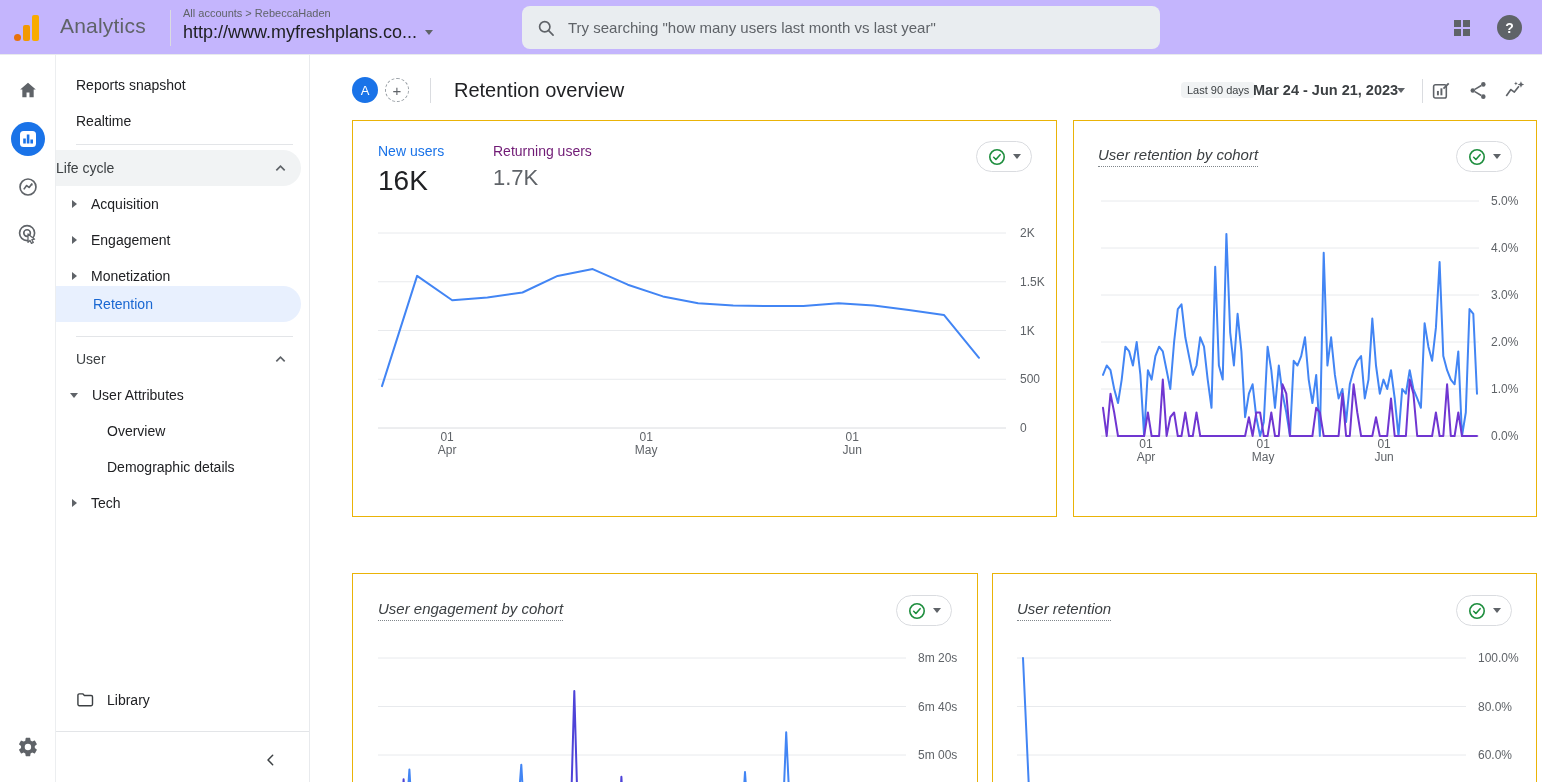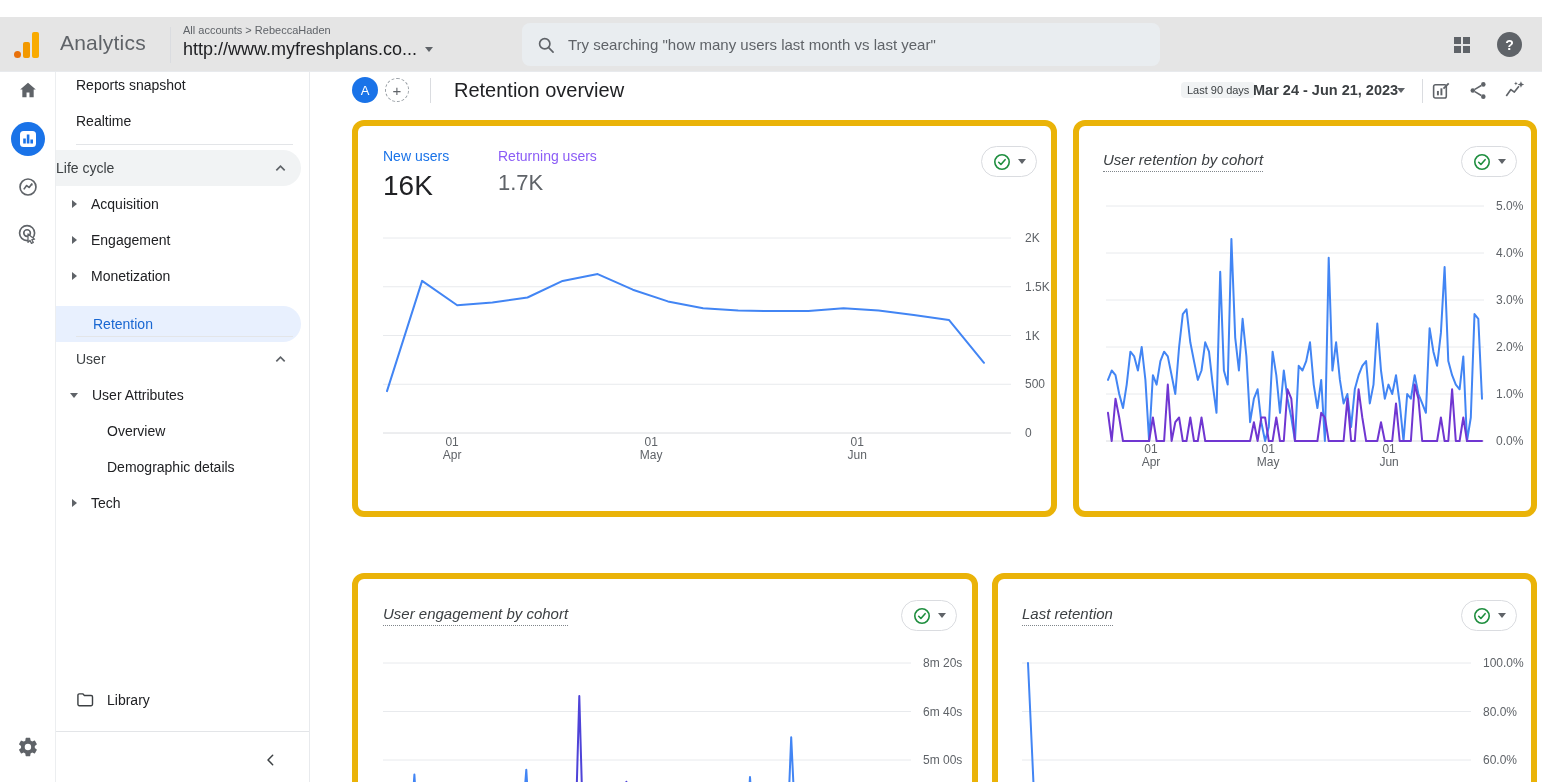--- a/index.html
+++ b/index.html
@@ -1,21 +1,21 @@
 <!DOCTYPE html>
 <html><head>
 <meta charset="utf-8">
 <style>
   * { box-sizing: border-box; margin: 0; padding: 0; }
   html,body { width:1542px; height:782px; overflow:hidden; }
   body { font-family:"Liberation Sans", sans-serif; background:#fff; color:#202124; position:relative; }
 
   
-  .topbar { position:absolute; top:0; left:0; width:1542px; height:55px; background:#e5e5e5;
-            border-bottom:1px solid #e8eaed; z-index:10;margin-top:17px; }
+  .topbar { position:absolute; top:0; left:0; width:1542px; height:55px; background:#c4b5fd;
+            border-bottom:1px solid #e8eaed; z-index:10; }
   .logo-wrap { position:absolute; left:14px; top:13px; display:flex; align-items:flex-end; gap:2px; height:28px; }
   .logo-dot { width:7px; height:7px; border-radius:50%; background:#e8710a; }
   .logo-bar-mid { width:7px; height:16px; border-radius:2px; background:#f29900; }
   .logo-bar-tall { width:7px; height:26px; border-radius:2px; background:#f9ab00; }
   .product-name { position:absolute; left:60px; top:14px; font-size:21px; color:#5f6368; letter-spacing:.2px; }
   .topbar-vdiv { position:absolute; left:170px; top:10px; width:1px; height:36px; background:#dadce0; }
   .breadcrumb { position:absolute; left:183px; top:7px; font-size:11px; color:#5f6368; }
   .property-row { position:absolute; left:183px; top:22px; display:flex; align-items:center; gap:8px; cursor:pointer;text-align:right; }
   .property-name { font-size:18px; color:#202124; }
   .caret-down { width:0; height:0; border-left:4px solid transparent; border-right:4px solid transparent;
@@ -69,25 +69,25 @@
   .report-title { position:absolute; left:144px; top:24px; font-size:20px; color:#202124; }
   .date-badge { position:absolute; left:871px; top:27px; background:#f1f3f4; border-radius:4px;
                 font-size:11px; color:#3c4043; padding:2px 6px; }
   .date-range { position:absolute; left:943px; top:27px; font-size:14.5px; color:#3c4043; font-weight:bold; cursor:pointer; }
   .date-caret { position:absolute; left:1087px; top:33px; }
   .hdr-vdiv2 { position:absolute; left:1112px; top:24px; width:1px; height:24px; background:#dadce0; }
   .hdr-icon { position:absolute; top:23px; width:24px; height:24px; cursor:pointer; display:flex;
               align-items:center; justify-content:center; }
 
   
-  .card { position:absolute; background:#fff; border:6px solid #eab308; border-radius:12px; }
+  .card { position:absolute; background:#fff; border:1px solid #eab308; border-radius:0; }
   .card-title { position:absolute; font-size:15px; color:#3c4043; }
   .card-title span { border-bottom:1px dotted #80868b; padding-bottom:3px;font-style:italic; }
   .metric-label-blue { color:#1a73e8; font-size:14px; cursor:pointer; }
-  .metric-label-gray { color:#8b5cf6; font-size:14px; cursor:pointer; }
+  .metric-label-gray { color:#701a75; font-size:14px; cursor:pointer; }
   .metric-value-dark { font-size:28px; color:#202124; margin-top:6px; }
   .metric-value-gray { font-size:22px; color:#5f6368; margin-top:6px; }
   .check-pill { position:absolute; width:56px; height:31px; border:1px solid #dadce0; border-radius:16px;
                 display:flex; align-items:center; justify-content:center; gap:7px; cursor:pointer; background:#fff; }
   .chart-svg { position:absolute; overflow:visible; }
   .tick-label { font-family:"Liberation Sans",sans-serif; font-size:12px; fill:#5f6368; }
   .xc { text-anchor:middle; }
 </style>
 </head>
 <body>
@@ -180,21 +180,21 @@
     <span class="side-label indent-label">Acquisition</span>
   </div>
   <div class="side-row" style="top:168px">
     <span class="tri-right"></span>
     <span class="side-label indent-label">Engagement</span>
   </div>
   <div class="side-row" style="top:204px">
     <span class="tri-right"></span>
     <span class="side-label indent-label">Monetization</span>
   </div>
-  <div class="side-row selected-pill" style="top:251px">
+  <div class="side-row selected-pill" style="top:231px">
     <span class="side-label">Retention</span>
   </div>
   <div class="side-divider" style="top:281px"></div>
 
   <div class="side-row" style="top:287px">
     <span class="side-label plain-left" style="color:#3c4043">User</span>
     <svg style="margin-left:auto;margin-right:14px" width="13" height="13" viewBox="0 0 14 14">
       <path d="M2.5 9L7 4.5 11.5 9" fill="none" stroke="#5f6368" stroke-width="1.8"></path>
     </svg>
   </div>
@@ -363,21 +363,21 @@
         <line x1="0" x2="528" y1="157.5" y2="157.5" stroke="#e8eaed"></line>
         <line x1="0" x2="528" y1="206" y2="206" stroke="#e8eaed"></line>
         <line x1="0" x2="528" y1="254.5" y2="254.5" stroke="#dadce0"></line>
         <polyline points="2.0,225.4 7.9,215.7 13.8,232.7 19.7,196.3 25.6,210.8 31.4,123.6 37.3,225.4 43.2,235.1 49.1,201.2 55.0,215.7 60.9,230.3 66.8,220.5 72.7,210.8 78.5,181.8 84.4,225.4 90.3,210.8 96.2,235.1 102.1,220.5 108.0,201.2 113.9,215.7 119.8,225.4 125.6,230.3 131.5,210.8 137.4,196.3 143.3,118.7 149.2,220.5 155.1,230.3 161.0,210.8 166.9,225.4 172.7,215.7 178.6,201.2 184.5,235.1 190.4,225.4 196.3,210.8 202.2,220.5 208.1,230.3 214.0,215.7 219.8,206.0 225.7,225.4 231.6,235.1 237.5,210.8 243.4,220.5 249.3,201.2 255.2,225.4 261.1,215.7 266.9,230.3 272.8,210.8 278.7,196.3 284.6,220.5 290.5,225.4 296.4,215.7 302.3,210.8 308.2,225.4 314.0,201.2 319.9,220.5 325.8,230.3 331.7,215.7 337.6,225.4 343.5,210.8 349.4,206.0 355.3,220.5 361.1,225.4 367.0,126.0 372.9,215.7 378.8,225.4 384.7,210.8 390.6,220.5 396.5,201.2 402.4,230.3 408.2,86.2 414.1,210.8 420.0,225.4 425.9,215.7 431.8,201.2 437.7,220.5 443.6,230.3 449.5,210.8 455.3,225.4 461.2,215.7 467.1,206.0 473.0,220.5 478.9,225.4 484.8,210.8 490.7,201.2 496.6,220.5 502.4,215.7 508.3,230.3 514.2,210.8 520.1,225.4 526.0,218.1" fill="none" stroke="#4285f4" stroke-width="2" stroke-linejoin="round" stroke-linecap="round"></polyline>
         <polyline points="2.0,254.5 7.9,254.5 13.8,254.5 19.7,254.5 25.6,133.3 31.4,254.5 37.3,254.5 43.2,254.5 49.1,254.5 55.0,254.5 60.9,254.5 66.8,254.5 72.7,254.5 78.5,254.5 84.4,254.5 90.3,254.5 96.2,254.5 102.1,254.5 108.0,254.5 113.9,254.5 119.8,254.5 125.6,254.5 131.5,254.5 137.4,254.5 143.3,254.5 149.2,254.5 155.1,254.5 161.0,254.5 166.9,254.5 172.7,254.5 178.6,254.5 184.5,254.5 190.4,254.5 196.3,45.0 202.2,254.5 208.1,254.5 214.0,254.5 219.8,254.5 225.7,254.5 231.6,254.5 237.5,254.5 243.4,130.8 249.3,254.5 255.2,254.5 261.1,254.5 266.9,254.5 272.8,254.5 278.7,254.5 284.6,254.5 290.5,254.5 296.4,254.5 302.3,254.5 308.2,254.5 314.0,254.5 319.9,254.5 325.8,254.5 331.7,254.5 337.6,254.5 343.5,254.5 349.4,254.5 355.3,254.5 361.1,254.5 367.0,254.5 372.9,254.5 378.8,254.5 384.7,254.5 390.6,254.5 396.5,254.5 402.4,254.5 408.2,254.5 414.1,254.5 420.0,254.5 425.9,254.5 431.8,254.5 437.7,254.5 443.6,254.5 449.5,254.5 455.3,254.5 461.2,254.5 467.1,254.5 473.0,254.5 478.9,254.5 484.8,254.5 490.7,254.5 496.6,254.5 502.4,254.5 508.3,254.5 514.2,254.5 520.1,254.5 526.0,254.5" fill="none" stroke="#4e43d8" stroke-width="2" stroke-linejoin="round" stroke-linecap="round"></polyline>
       </svg>
   </div>
 
   <div class="card" style="left:682px; top:518px; width:545px; height:380px">
     <div class="card-title" style="left:24px; top:26px">
-      <span>Last retention</span>
+      <span>User retention</span>
     </div>
     <div class="check-pill" style="left:463px; top:21px">
       <svg width="18" height="18" viewBox="0 0 18 18">
         <circle cx="9" cy="9" r="7.2" fill="none" stroke="#1e8e3e" stroke-width="1.6"></circle>
         <path d="M5.7 9.3l2.2 2.2 4.2-4.8" fill="none" stroke="#1e8e3e" stroke-width="1.6" stroke-linecap="round" stroke-linejoin="round"></path>
       </svg>
       <span class="caret-down"></span>
     </div>
     <svg id="chart-user-retention" class="chart-svg" style="left:24px; top:72px" width="521" height="270" viewBox="0 0 521 270">
         <line x1="0" x2="449" y1="12" y2="12" stroke="#e8eaed"></line>

